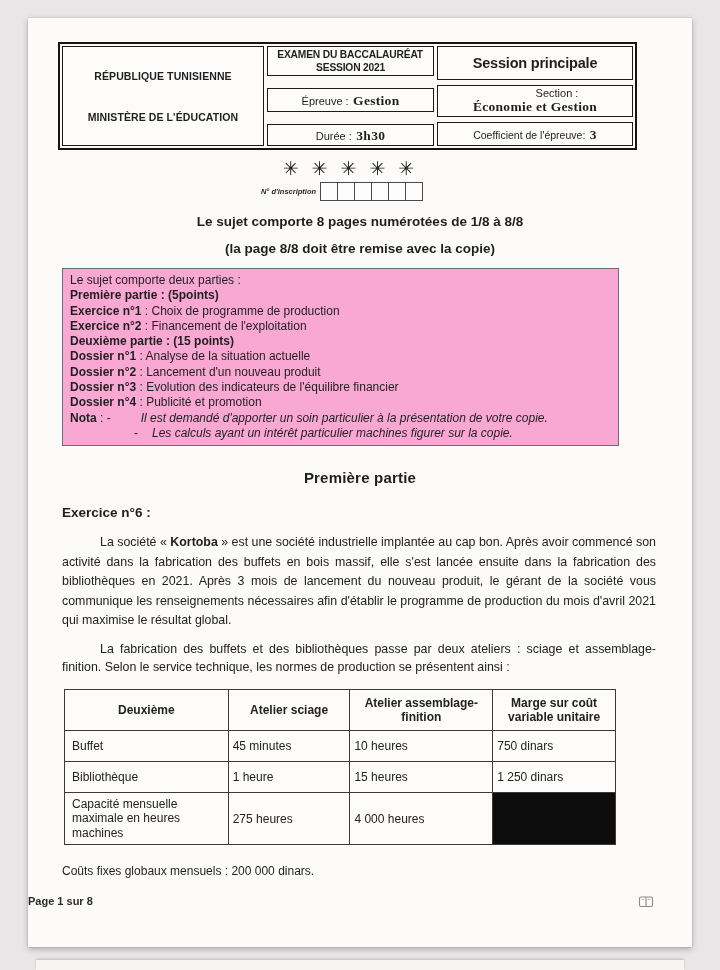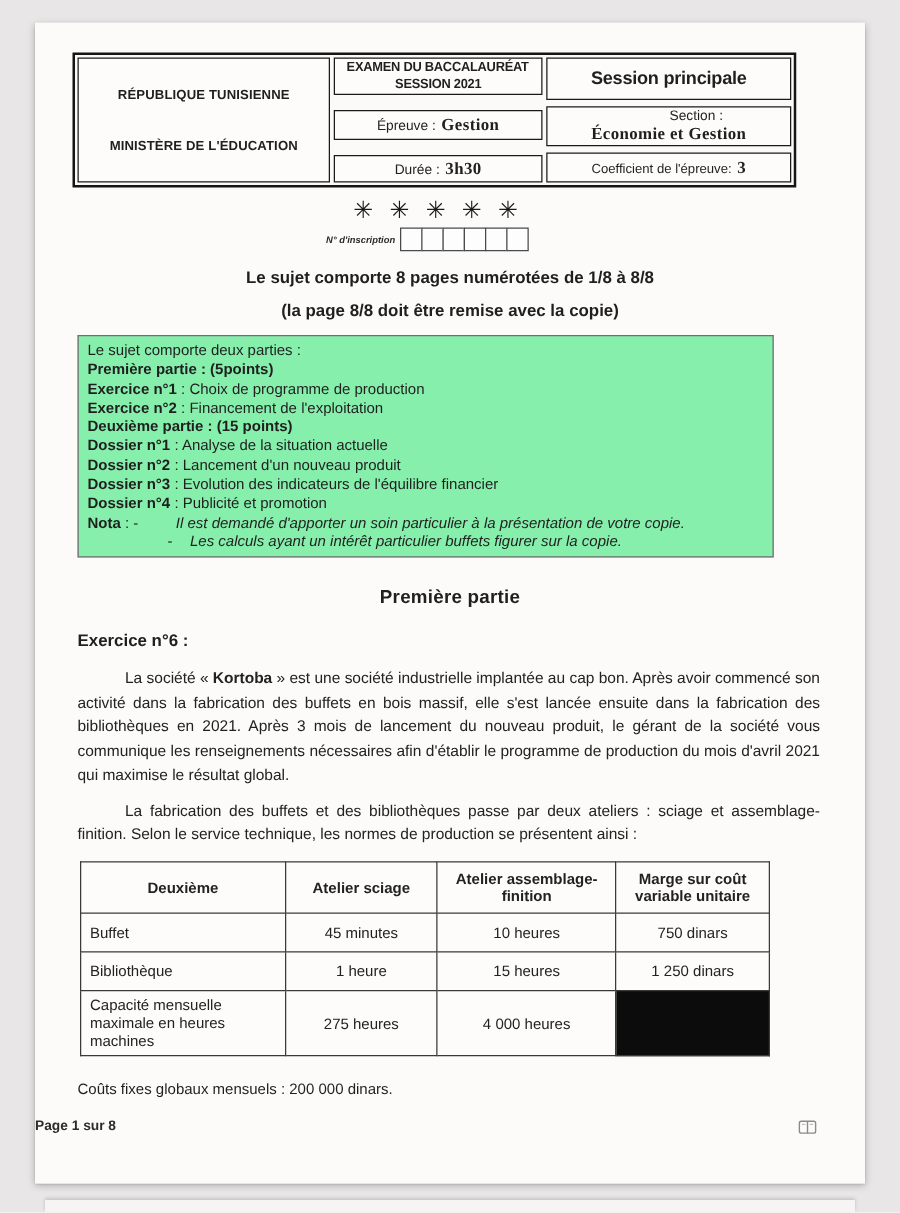--- a/index.html
+++ b/index.html
@@ -57,21 +57,21 @@
   .insc{display:flex;justify-content:center;align-items:center;margin-top:3px;margin-left:-36px;}
   .insc-label{font-size:7.5px;font-weight:bold;color:#2a2a2a;margin-right:5px;font-style:italic;}
   .insc-boxes{display:flex;}
   .insc-box{width:16px;height:17px;border:1px solid #4a4a4a;margin-left:-1px;background:#fdfdfd;}
   
   .notice1{margin-top:13px;text-align:center;font-weight:bold;font-size:13.5px;}
   .notice2{margin-top:12px;text-align:center;font-weight:bold;font-size:13.5px;}
   
   .introbox{
     margin:12px 0 0 34px;width:541px;border:1.2px solid #6e6e6e;
-    padding:4px 7px;font-size:12px;line-height:15.3px;background:#86efac;
+    padding:4px 7px;font-size:12px;line-height:15.3px;background:#f9a8d4;
   }
   .introbox b{font-weight:bold;}
   .nota-line i{font-style:italic;}
   .nota-ind{display:inline-block;width:30px;}
   .nota2{padding-left:64px;}
   .nota2 .dash{padding-right:14px;font-style:normal;}
   
   .part-title{margin-top:23px;text-align:center;font-weight:bold;font-size:15px;letter-spacing:.2px;}
   .ex-title{margin:19px 0 0 34px;font-weight:bold;font-size:13.5px;}
   .para{
@@ -79,21 +79,21 @@
     text-align:justify;text-indent:38px;color:#222;
   }
   .para2{margin-top:9px;line-height:18px;}
   
   table.extab{
     margin:13px 0 0 36px;border-collapse:collapse;width:552px;
     font-size:12px;color:#222;background:#fdfcfb;
   }
   .extab th,.extab td{border:1.3px solid #3a3a3a;}
   .extab th{font-weight:bold;text-align:center;padding:6px 4px;line-height:14px;}
-  .extab td{text-align:center;padding:4px 4px;height:22px;}
+  .extab td{text-align:left;padding:4px 4px;height:22px;}
   .extab td.lft{text-align:left;padding-left:7px;line-height:14.5px;}
   .extab td.redacted{background:#0c0c0c;}
   .extab col.c1{width:164px;} .extab col.c2{width:122px;}
   .extab col.c3{width:143px;} .extab col.c4{width:123px;}
   
   .couts{margin:19px 0 0 34px;font-size:12px;}
   .footer-page{
     position:absolute;left:0;width:100%;bottom:40px;
     text-align:left;font-weight:bold;font-size:11px;color:#2b2b2b;
   }
@@ -161,21 +161,21 @@
     <div><b>Exercice n°2</b><span> : Financement de l'exploitation</span></div>
     <div><b>Deuxième partie : (15 points)</b><span></span></div>
     <div><b>Dossier n°1</b><span> : Analyse de la situation actuelle</span></div>
     <div><b>Dossier n°2</b><span> : Lancement d'un nouveau produit</span></div>
     <div><b>Dossier n°3</b><span> : Evolution des indicateurs de l'équilibre financier</span></div>
     <div><b>Dossier n°4</b><span> : Publicité et promotion</span></div>
     <div class="nota-line">
       <b>Nota</b><span> : -</span><span class="nota-ind"></span><i>Il est demandé d'apporter un soin particulier à la présentation de votre copie.</i>
     </div>
     <div class="nota-line nota2">
-      <span class="dash">-</span><i>Les calculs ayant un intérêt particulier buffets figurer sur la copie.</i>
+      <span class="dash">-</span><i>Les calculs ayant un intérêt particulier machines figurer sur la copie.</i>
     </div>
   </div>
 
   <div class="part-title">Première partie</div>
   <div class="ex-title">Exercice n°6 :</div>
 
   <p class="para"><span>La société « </span><b>Kortoba</b><span> » est une société industrielle implantée au cap bon.  Après avoir commencé son activité dans la fabrication des buffets en bois massif, elle s'est lancée ensuite dans la fabrication des bibliothèques en 2021. Après 3 mois de lancement du nouveau produit, le gérant de la société vous communique les renseignements nécessaires afin d'établir le programme de production du mois d'avril 2021 qui maximise le résultat global.</span></p>
   <p class="para para2">La fabrication des buffets et des bibliothèques passe par deux ateliers : sciage et assemblage-finition. Selon le service technique, les normes de production se présentent ainsi :</p>
 
   <table class="extab">

